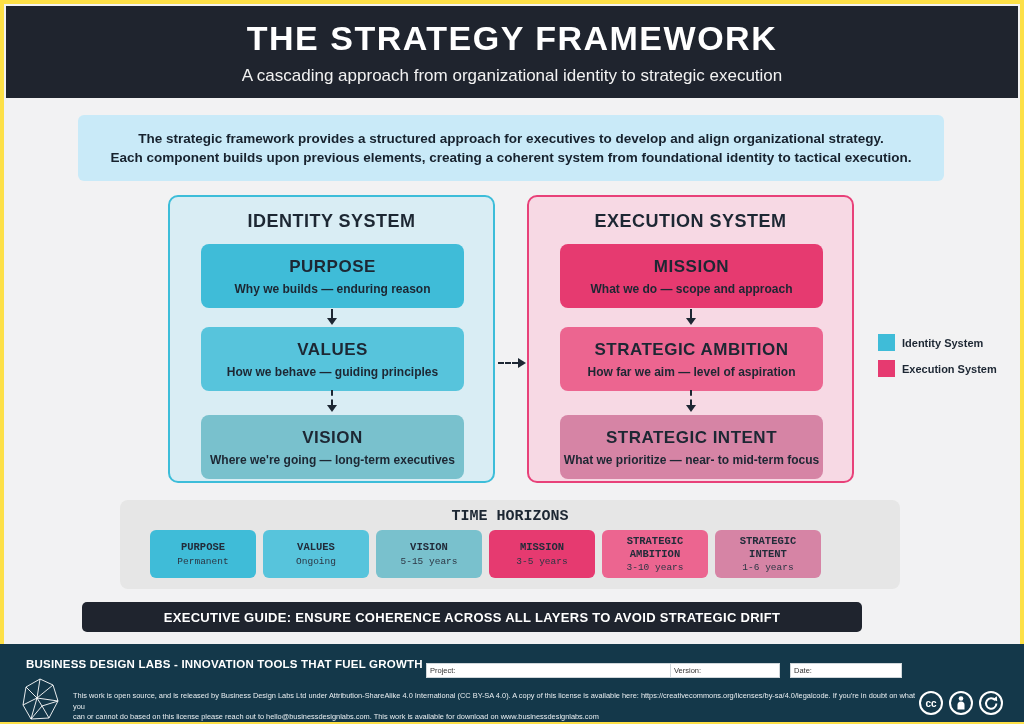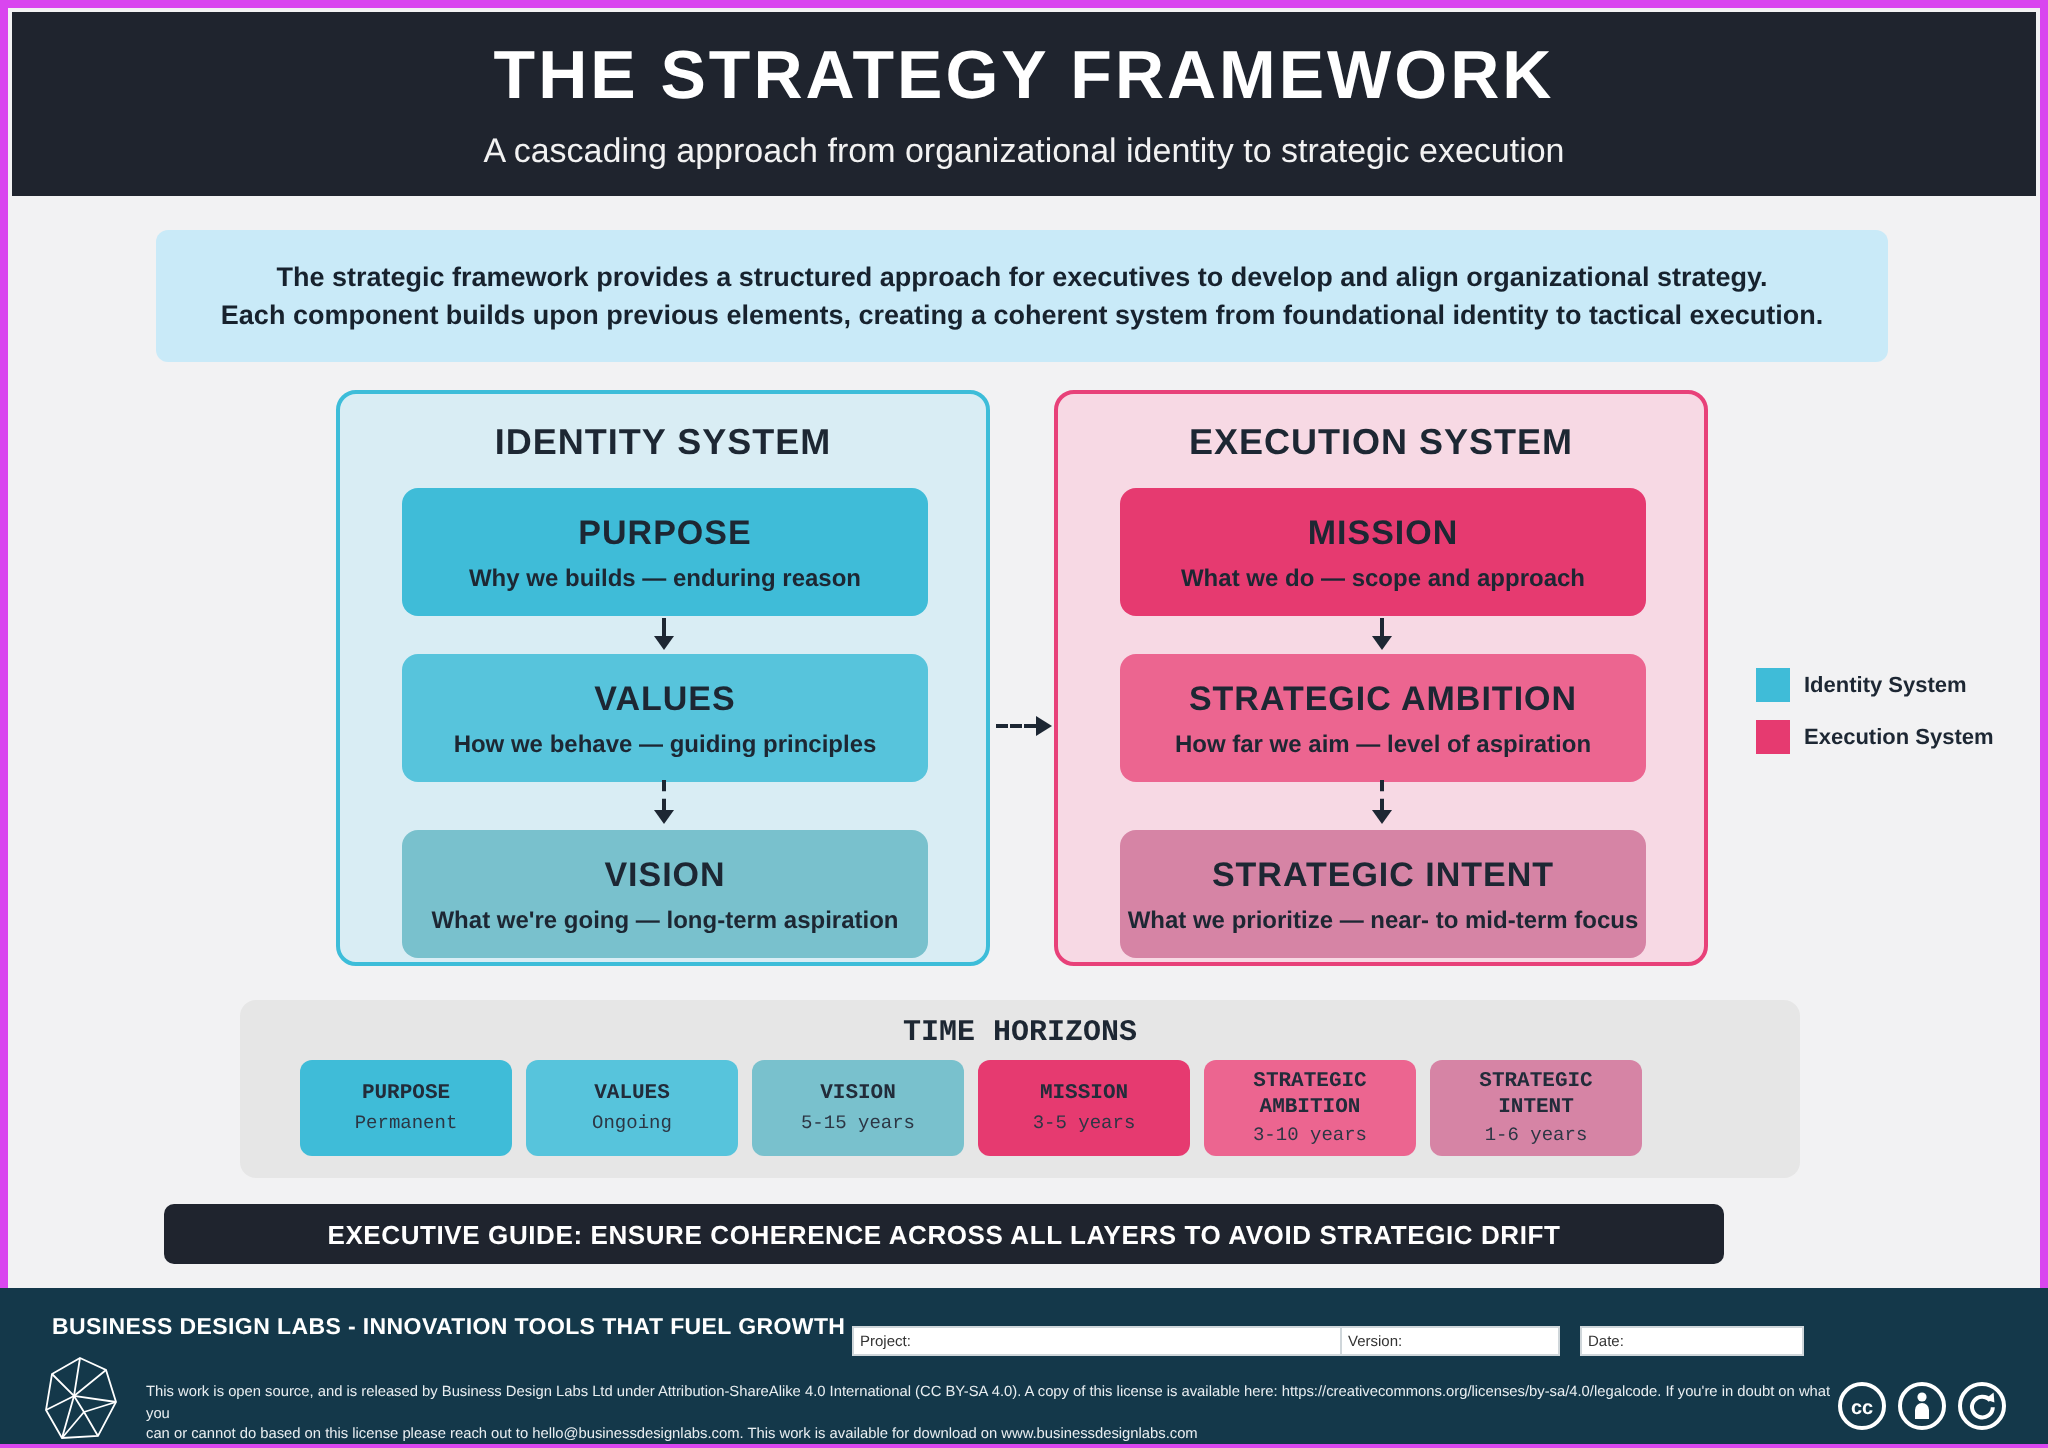--- a/index.html
+++ b/index.html
@@ -1,18 +1,18 @@
 <!DOCTYPE html>
 <html><head>
 <meta charset="utf-8">
 <style>
   * { margin:0; padding:0; box-sizing:border-box; }
   html,body { width:1024px; height:724px; }
   body { font-family:"Liberation Sans", sans-serif; background:#ffffff; position:relative; overflow:hidden; }
-  .canvas { position:absolute; inset:0; background:#d946ef; }
+  .canvas { position:absolute; inset:0; background:#fde047; }
   .content-bg { position:absolute; left:4px; top:4px; width:1016px; height:640px; background:#f2f2f3; }
 
   
   .header { position:absolute; left:6px; top:6px; width:1012px; height:92px; background:#1f242e; display:flex; flex-direction:column; align-items:center; justify-content:center; gap:8px; }
   .header-title { color:#ffffff; font-size:34px; font-weight:bold; letter-spacing:1.5px; }
   .header-subtitle { color:#f2f2f2; font-size:17px;text-align:right; }
 
   
   .intro { position:absolute; left:78px; top:115px; width:866px; height:66px; background:#c9eaf8; border-radius:6px; display:flex; flex-direction:column; align-items:center; justify-content:center; gap:4px; }
   .intro div { color:#17222e; font-size:13.5px; font-weight:bold; }
@@ -86,21 +86,21 @@
     <div class="pbox row1" style="background-color: rgb(63, 188, 216);">
       <div class="pbox-label">PURPOSE</div>
       <div class="pbox-desc">Why we builds — enduring reason</div>
     </div>
     <div class="pbox row2" style="background-color: rgb(87, 196, 220);">
       <div class="pbox-label">VALUES</div>
       <div class="pbox-desc">How we behave — guiding principles</div>
     </div>
     <div class="pbox row3" style="background-color: rgb(121, 193, 205);">
       <div class="pbox-label">VISION</div>
-      <div class="pbox-desc">What we're going — long-term aspiration</div>
+      <div class="pbox-desc">Where we're going — long-term executives</div>
     </div>
   </div>
 
   <div class="panel panel-execution">
     <div class="panel-title">EXECUTION SYSTEM</div>
     <div class="pbox row1" style="background-color: rgb(230, 58, 112);">
       <div class="pbox-label">MISSION</div>
       <div class="pbox-desc">What we do — scope and approach</div>
     </div>
     <div class="pbox row2" style="background-color: rgb(236, 101, 144);">

